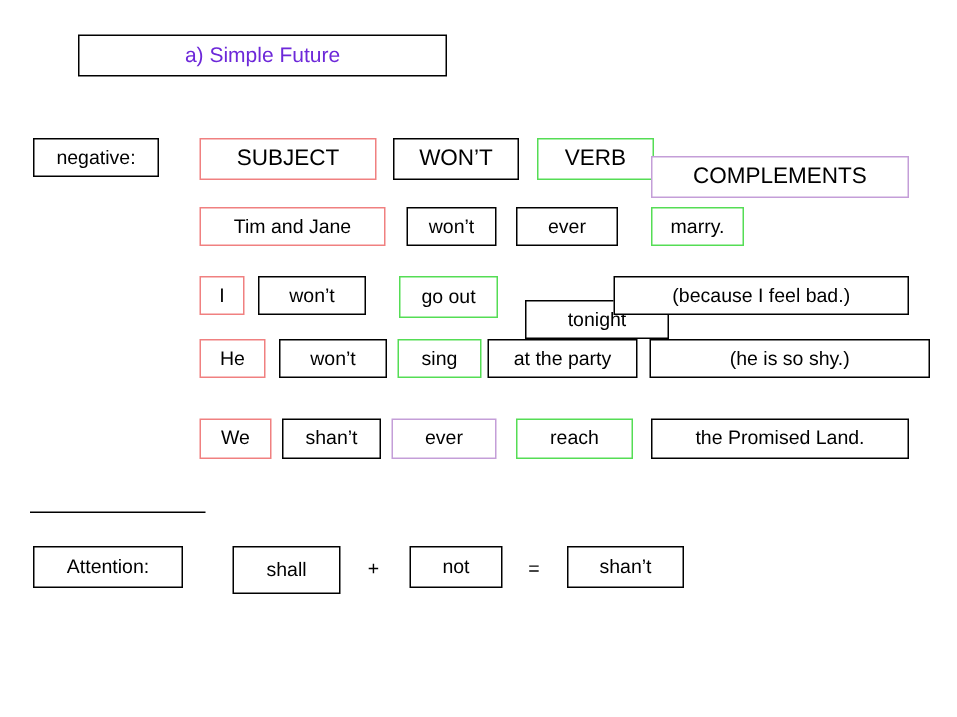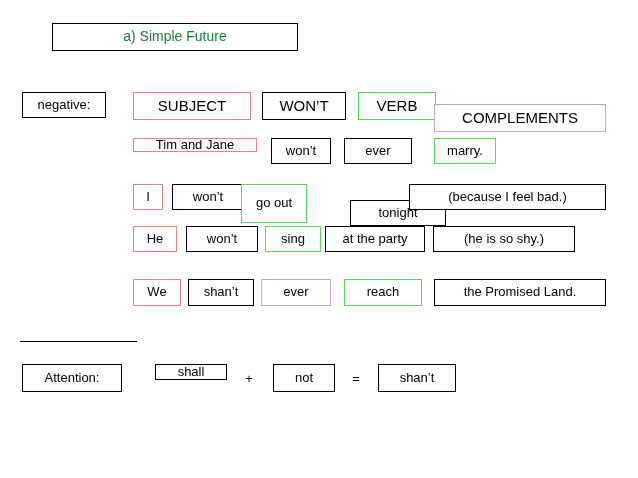--- a/index.html
+++ b/index.html
@@ -27,21 +27,21 @@
     background: #ffffff;
     display: flex;
     align-items: center;
     justify-content: center;
     font-size: 13px;
     line-height: 1.1;
     white-space: nowrap;
     padding: 0 4px;
   }
   .title-box {
-    color: #15803d;
+    color: #6d28d9;
     font-size: 14px;
   }
   .b-black  { border-color: #000000; }
   .b-red    { border-color: #f08080; }
   .b-green  { border-color: #55dd55; }
   .b-purple { border-color: #c49ed8; }
   .plain {
     position: absolute;
     font-size: 13px;
     display: flex;
@@ -72,40 +72,40 @@
   <div class="box b-black" style="left:262px; top:92px; width:84px; height:28px; font-size:15px;">
     <span>WON’T</span>
   </div>
   <div class="box b-green" style="left:358px; top:92px; width:78px; height:28px; font-size:15px;">
     <span>VERB</span>
   </div>
   <div class="box b-purple" style="left:434px; top:104px; width:172px; height:28px; font-size:15px;">
     <span>COMPLEMENTS</span>
   </div>
 
-  <div class="box b-red" style="left:133px; top:138px; width:124px; height:14px;">
+  <div class="box b-red" style="left:133px; top:138px; width:124px; height:26px;">
     <span>Tim and Jane</span>
   </div>
   <div class="box b-black" style="left:271px; top:138px; width:60px; height:26px;">
     <span>won’t</span>
   </div>
   <div class="box b-black" style="left:344px; top:138px; width:68px; height:26px;">
     <span>ever</span>
   </div>
   <div class="box b-green" style="left:434px; top:138px; width:62px; height:26px;">
     <span>marry.</span>
   </div>
 
   <div class="box b-red" style="left:133px; top:184px; width:30px; height:26px;">
     <span>I</span>
   </div>
   <div class="box b-black" style="left:172px; top:184px; width:72px; height:26px;">
     <span>won’t</span>
   </div>
-  <div class="box b-green" style="left:241px; top:184px; width:66px; height:39px;">
+  <div class="box b-green" style="left:266px; top:184px; width:66px; height:28px;">
     <span>go out</span>
   </div>
   <div class="box b-black" style="left:324px; top:200px; width:96px; height:26px;margin-left:26px;">
     <span>tonight</span>
   </div>
   <div class="box b-black" style="left:409px; top:184px; width:197px; height:26px;">
     <span>(because I feel bad.)</span>
   </div>
 
   <div class="box b-red" style="left:133px; top:226px; width:44px; height:26px;">
@@ -113,21 +113,21 @@
   </div>
   <div class="box b-black" style="left:186px; top:226px; width:72px; height:26px;">
     <span>won’t</span>
   </div>
   <div class="box b-green" style="left:265px; top:226px; width:56px; height:26px;">
     <span>sing</span>
   </div>
   <div class="box b-black" style="left:325px; top:226px; width:100px; height:26px;">
     <span>at the party</span>
   </div>
-  <div class="box b-black" style="left:433px; top:226px; width:142px; height:26px;">
+  <div class="box b-black" style="left:433px; top:226px; width:187px; height:26px;">
     <span>(he is so shy.)</span>
   </div>
 
   <div class="box b-red" style="left:133px; top:279px; width:48px; height:27px;">
     <span>We</span>
   </div>
   <div class="box b-black" style="left:188px; top:279px; width:66px; height:27px;">
     <span>shan’t</span>
   </div>
   <div class="box b-purple" style="left:261px; top:279px; width:70px; height:27px;">
@@ -138,21 +138,21 @@
   </div>
   <div class="box b-black" style="left:434px; top:279px; width:172px; height:27px;">
     <span>the Promised Land.</span>
   </div>
 
   <div class="rule" style="left:20px; top:341px; width:117px;"></div>
 
   <div class="box b-black" style="left:22px; top:364px; width:100px; height:28px;">
     <span>Attention:</span>
   </div>
-  <div class="box b-black" style="left:155px; top:364px; width:72px; height:16px;">
+  <div class="box b-black" style="left:155px; top:364px; width:72px; height:32px;">
     <span>shall</span>
   </div>
   <div class="plain" style="left:238px; top:364px; width:22px; height:28px;">
     <span>+</span>
   </div>
   <div class="box b-black" style="left:273px; top:364px; width:62px; height:28px;">
     <span>not</span>
   </div>
   <div class="plain" style="left:345px; top:364px; width:22px; height:28px;">
     <span>=</span>

